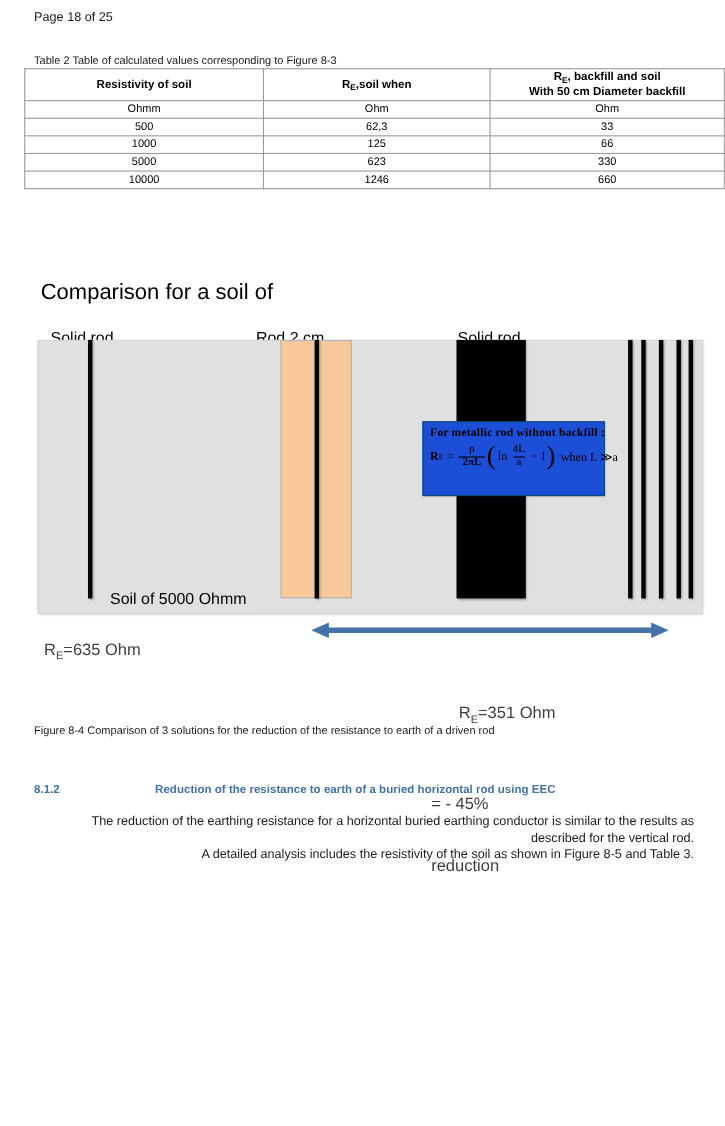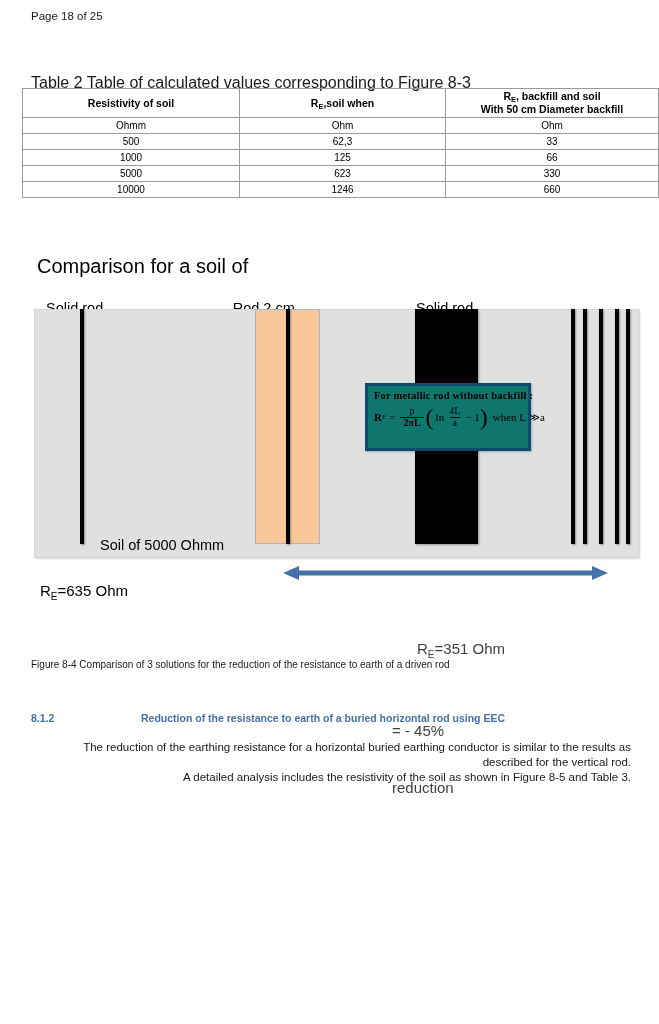--- a/index.html
+++ b/index.html
@@ -24,31 +24,30 @@
     font-size: 11.5px;
     color: #1a1a1a;
     white-space: nowrap;
   }
 
   
   .table-caption {
     position: absolute;
     left: 31px;
     top: 50px;
-    font-size: 16px;
+    font-size: 10px;
     color: #1a1a1a;
     white-space: nowrap;
-    margin-top: 24px;
   }
 
   
   .data-table {
     position: absolute;
     left: 22px;
-    top: 88px;
+    top: 62px;
     width: 621px;
     border-collapse: collapse;
     table-layout: fixed;
   }
   .data-table td, .data-table th {
     border: 1px solid #9a9a9a;
     text-align: center;
     vertical-align: middle;
     font-size: 10px;
     padding: 1px 2px;
@@ -175,26 +174,26 @@
     width: 7px;
     height: 7px;
     border-radius: 50%;
     background: #000;
     box-shadow: 1px 1px 1px rgba(0,0,0,0.3);
   }
 
   
   .formula-box {
     position: absolute;
-    left: 365px;
+    left: 384px;
     top: 193px;
     width: 166px;
     height: 68px;
-    background: #0f766e;
-    border: 3px solid #0c4a6e;
+    background: #1d4ed8;
+    border: 1px solid #0c4a6e;
     box-sizing: border-box;
     padding: 4px 6px;
     font-family: "Liberation Serif", serif;
     font-size: 10.5px;
     color: #000;
     box-shadow: 1px 1px 2px rgba(0,0,0,0.25);
   }
   .formula-line1 {
     font-size: 10.5px;
     white-space: nowrap;
@@ -233,21 +232,21 @@
     width: 325px;
     height: 16px;
   }
 
   
   .res-left {
     position: absolute;
     left: 40px;
     top: 392px;
     font-size: 15px;
-    color: #000000;
+    color: #404040;
     white-space: nowrap;
   }
   .res-right {
     position: absolute;
     left: 392px;
     top: 392px;
     font-size: 15px;
     line-height: 19px;
     color: #404040;
     white-space: pre;

